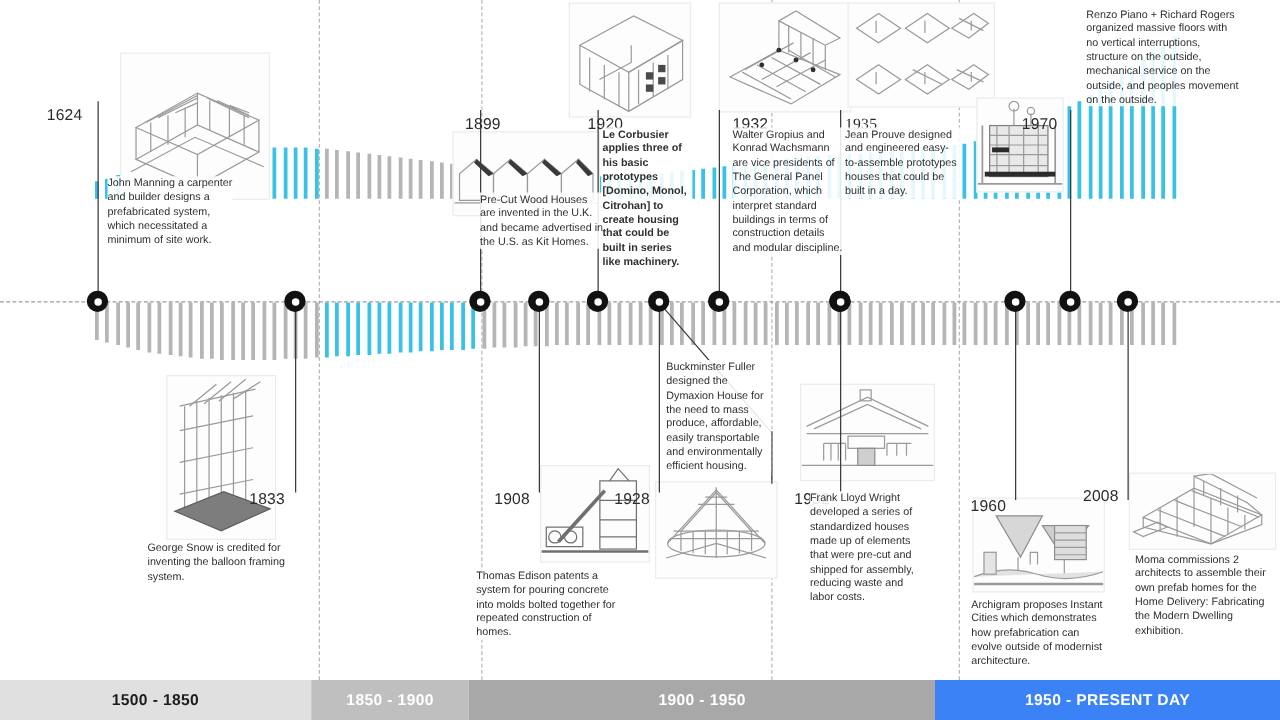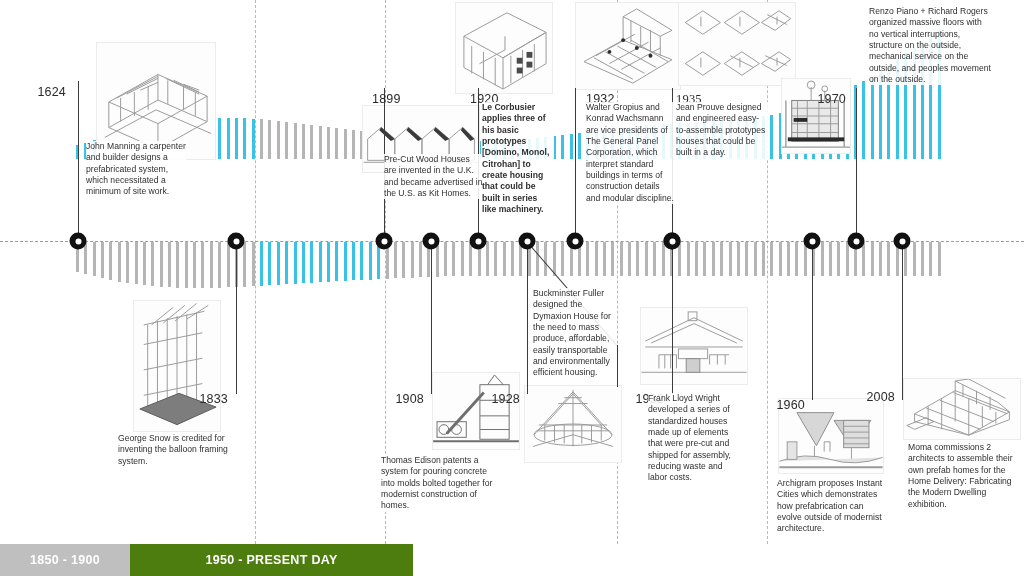--- a/index.html
+++ b/index.html
@@ -521,29 +521,31 @@
       <div class="year right" style="left: 664px; top: 392px;">1932</div>
       <div class="year" style="left: 676px; top: 92px; font-family: Liberation Serif, serif;">1935</div>
       <div class="year right" style="left: 805px; top: 398px;">1960</div>
       <div class="year right" style="left: 846px; top: 92px;">1970</div>
       <div class="year right" style="left: 895px; top: 390px;">2008</div>
     </div>
   <div id="captions">
       <div class="caption" style="left: 86px; top: 141px; width: 100px;">John Manning a carpenter and builder designs a prefabricated system, which necessitated a minimum of site work.</div>
       <div class="caption" style="left: 118px; top: 433px; width: 122px;">George Snow is credited for inventing the balloon framing system.</div>
       <div class="caption" style="left: 384px; top: 154px; width: 100px;">Pre-Cut Wood Houses are invented in the U.K. and became advertised in the U.S. as Kit Homes.</div>
-      <div class="caption" style="left: 381px; top: 455px; width: 114px;">Thomas Edison patents a system for pouring concrete into molds bolted together for modernist construction of homes.</div>
+      <div class="caption" style="left: 381px; top: 455px; width: 114px;">Thomas Edison patents a system for pouring concrete into molds bolted together for repeated construction of homes.</div>
       <div class="caption" style="left: 482px; top: 102px; width: 72px; font-weight: bold;">Le Corbusier applies three of his basic prototypes [Domino, Monol, Citrohan] to create housing that could be built in series like machinery.</div>
       <div class="caption" style="left: 533px; top: 288px; width: 84px;">Buckminster Fuller designed the Dymaxion House for the need to mass produce, affordable, easily transportable and environmentally efficient housing.</div>
       <div class="caption" style="left: 586px; top: 102px; width: 88px;">Walter Gropius and Konrad Wachsmann are vice presidents of The General Panel Corporation, which interpret standard buildings in terms of construction details and modular discipline.</div>
       <div class="caption" style="left: 648px; top: 393px; width: 94px;">Frank Lloyd Wright developed a series of standardized houses made up of elements that were pre-cut and shipped for assembly, reducing waste and labor costs.</div>
       <div class="caption" style="left: 676px; top: 102px; width: 92px;">Jean Prouve designed and engineered easy-to-assemble prototypes houses that could be built in a day.</div>
       <div class="caption" style="left: 777px; top: 478px; width: 108px;">Archigram proposes Instant Cities which demonstrates how prefabrication can evolve outside of modernist architecture.</div>
       <div class="caption" style="left: 869px; top: 6px; width: 124px;">Renzo Piano + Richard Rogers organized massive floors with no vertical interruptions, structure on the outside, mechanical service on the outside, and peoples movement on the outside.</div>
       <div class="caption" style="left: 908px; top: 442px; width: 110px;">Moma commissions 2 architects to assemble their own prefab homes for the Home Delivery: Fabricating the Modern Dwelling exhibition.</div>
     </div>
 
   <div id="era-bar">
+      <div class="era-seg" style="width: 255px; background: rgb(224, 224, 224); color: rgb(28, 28, 28);">1500 - 1850</div>
       <div class="era-seg" style="width: 130px; background: rgb(191, 191, 191); color: rgb(255, 255, 255);">1850 - 1900</div>
-      <div class="era-seg" style="width: 283px; background: #4d7c0f; color: rgb(255, 255, 255);">1950 - PRESENT DAY</div>
+      <div class="era-seg" style="width: 382px; background: rgb(168, 168, 168); color: rgb(255, 255, 255);">1900 - 1950</div>
+      <div class="era-seg" style="width: 283px; background: #3b82f6; color: rgb(255, 255, 255);">1950 - PRESENT DAY</div>
     </div>
 
 </div>
 
 </body></html>

